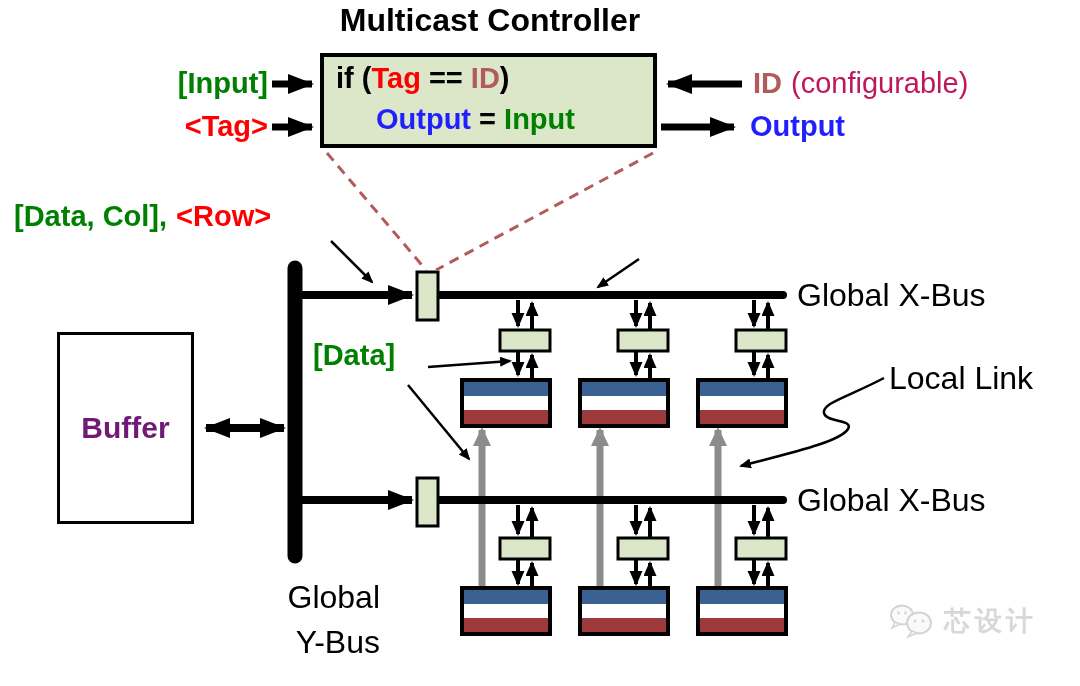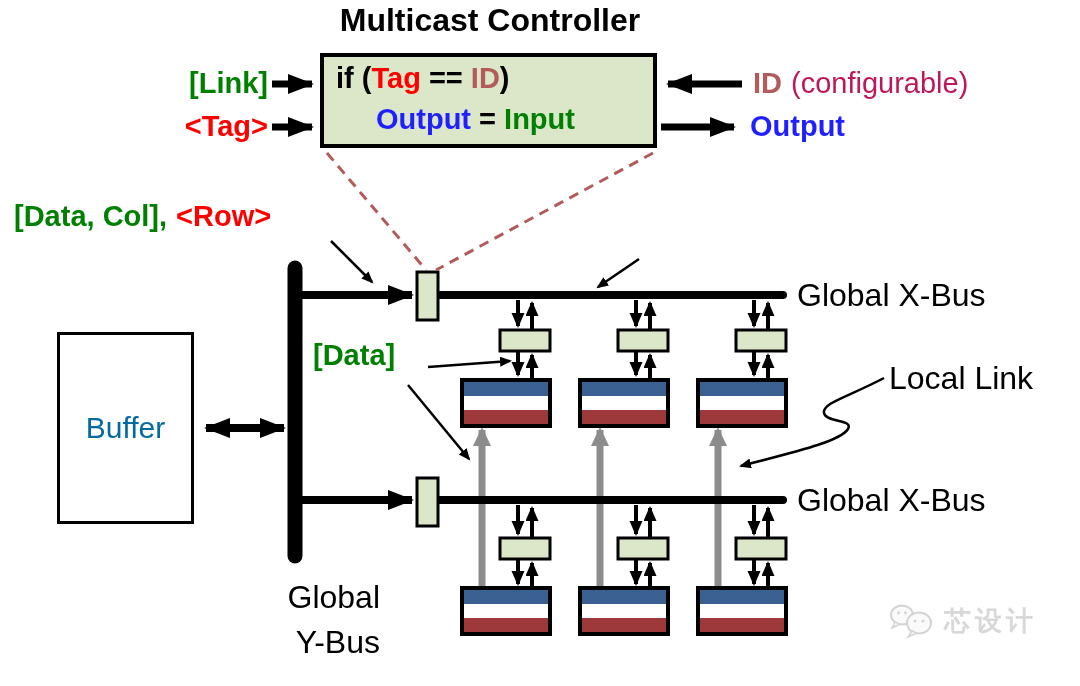--- a/index.html
+++ b/index.html
@@ -23,21 +23,21 @@
   .t-blue{color:var(--blue);} .t-brown{color:var(--brown);}
   .port{font-size:29px;font-weight:bold;white-space:nowrap;}
   .port-left{width:238px;left:30px;text-align:right;}
   .note{font-weight:normal;color:#be185d;margin-left:9px;}
   .anno{font-size:29px;font-weight:bold;white-space:nowrap;}
   .anno .lbl-red{margin-left:9px;}
   .buslabel{font-size:32px;color:#000;white-space:nowrap;}
   .ybus-label{left:210px;top:575px;width:170px;text-align:right;font-size:32px;line-height:45px;color:#000;}
   .buffer-box{left:57px;top:332px;width:131px;height:186px;border:3px solid #000;background:#fff;
               display:flex;align-items:center;justify-content:center;}
-  .buffer-box .lbl{font-size:30px;font-weight:normal;color:#0369a1;}
+  .buffer-box .lbl{font-size:30px;font-weight:bold;color:#701a75;}
   .watermark{left:888px;top:602px;display:flex;align-items:center;gap:10px;justify-content:space-between;}
   .watermark .wm-text{font-size:27px;font-weight:bold;color:#d8d8d8;
                       text-shadow:1px 1px 0 #ffffff;letter-spacing:4px;}
 </style>
 </head>
 <body>
 
 <div class="stage">
 
   <svg class="layer" width="1080" height="686" viewBox="0 0 1080 686">
@@ -188,21 +188,21 @@
     <div class="code-line cl1">
       <span>if (</span><span class="t-red">Tag</span><span> == </span><span class="t-brown">ID</span><span>)</span>
     </div>
     <div class="code-line cl2">
       <span class="t-blue">Output</span><span> = </span><span class="t-green">Input</span>
     </div>
   </div>
 
   <div class="abs title">Multicast Controller</div>
 
-  <div class="abs port port-left t-green" style="top:67px;">[Link]</div>
+  <div class="abs port port-left t-green" style="top:67px;">[Input]</div>
   <div class="abs port port-left t-red" style="top:110px;">&lt;Tag&gt;</div>
   <div class="abs port" style="left:753px;top:67px;">
     <span class="t-brown">ID</span><span class="note">(configurable)</span>
   </div>
   <div class="abs port t-blue" style="left:750px;top:110px;">Output</div>
 
   <div class="abs anno" style="left:14px;top:200px;">
     <span class="t-green">[Data, Col],</span><span class="t-red lbl-red">&lt;Row&gt;</span>
   </div>
   <div class="abs anno t-green" style="left:313px;top:339px;">[Data]</div>

